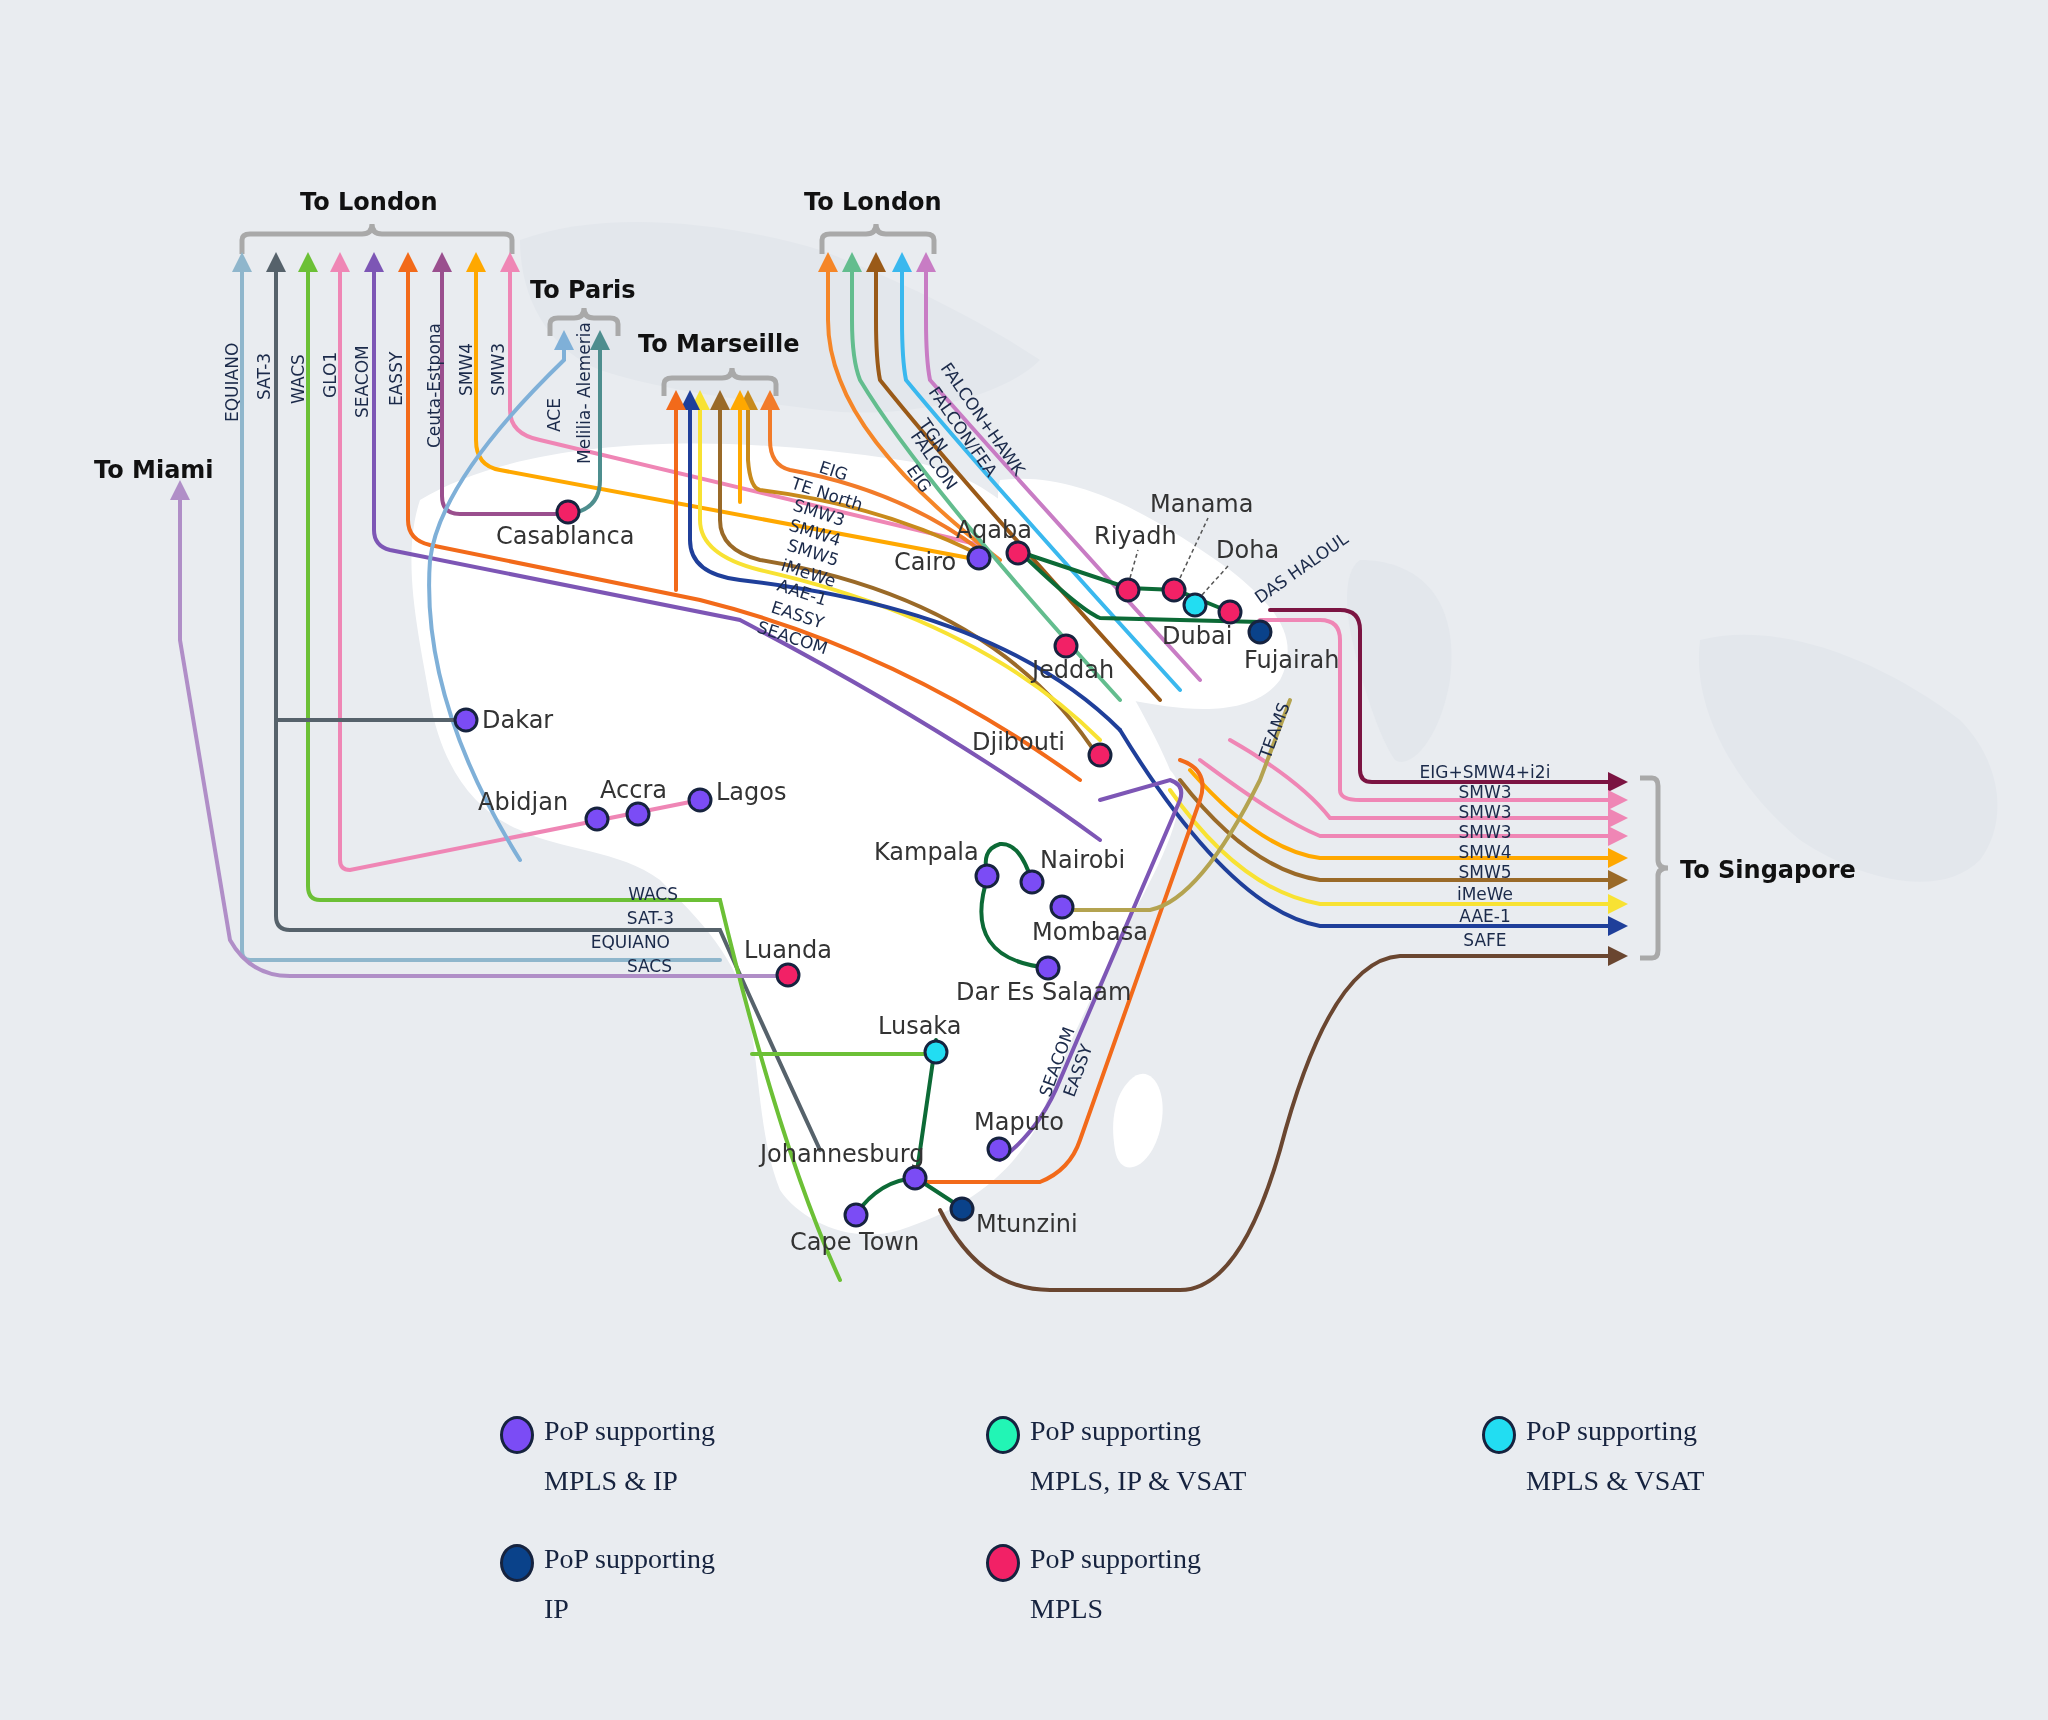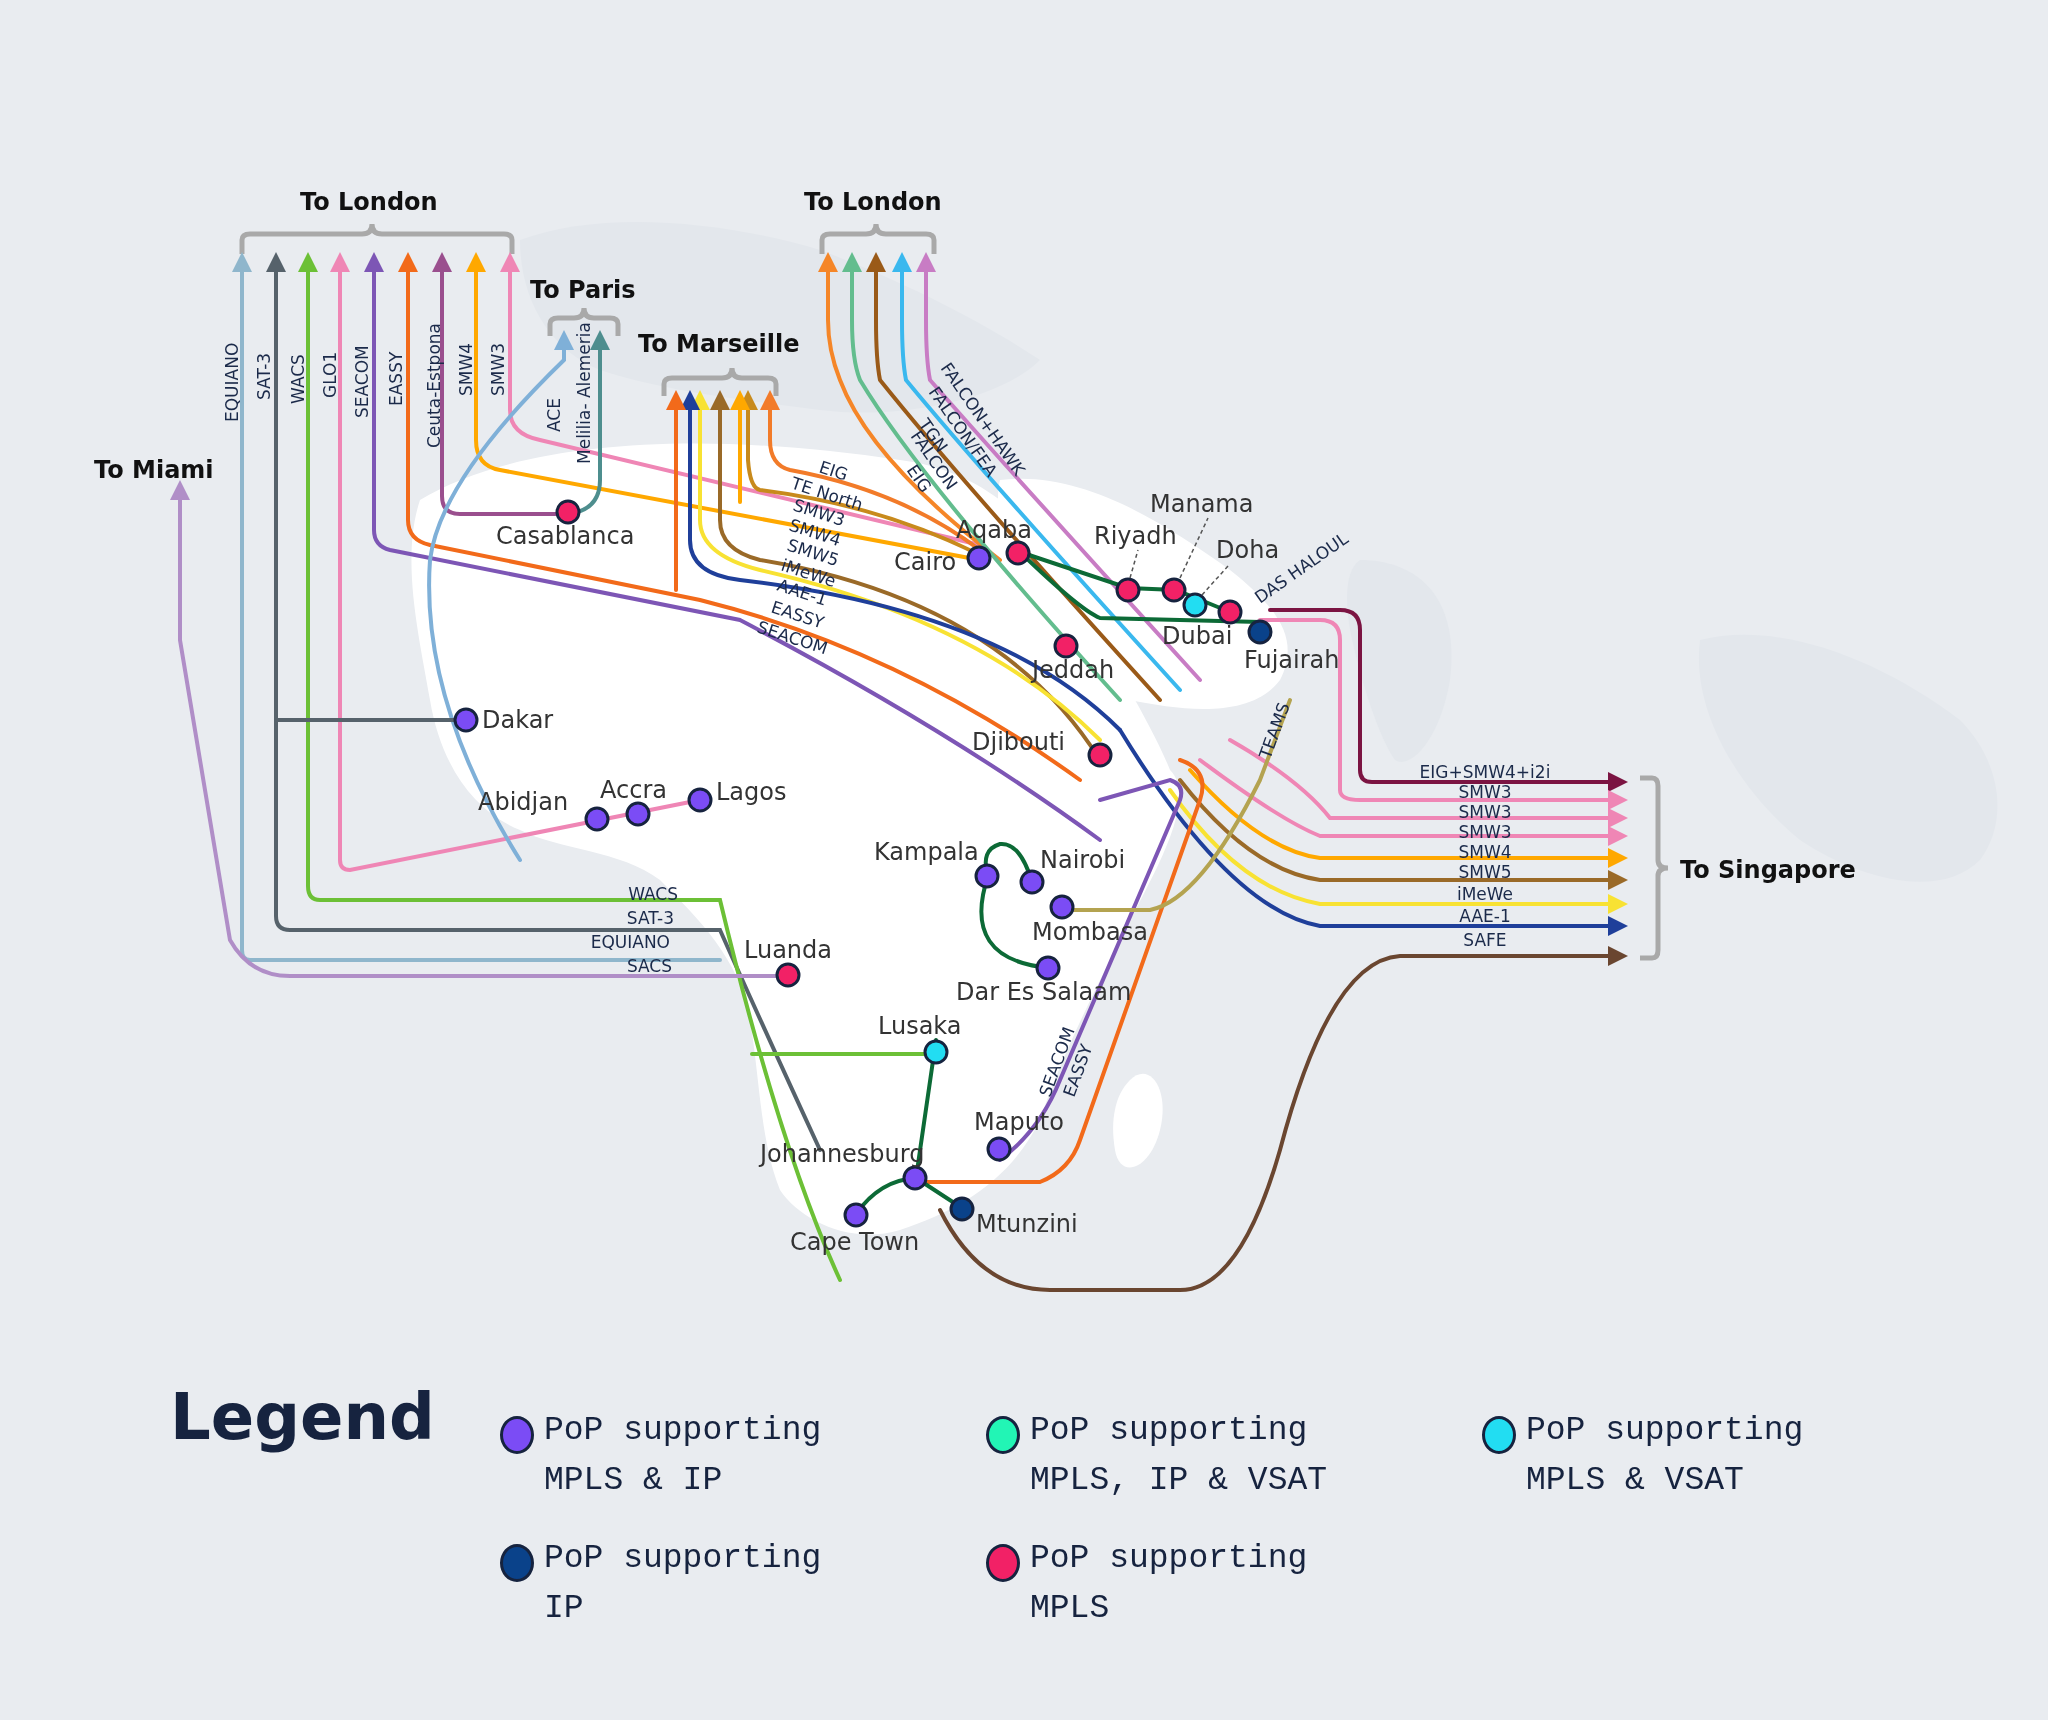--- a/index.html
+++ b/index.html
@@ -23,22 +23,22 @@
     font-family: "DejaVu Sans", sans-serif;
   }
   .legend-item {
     position: absolute; display: flex; align-items: flex-start; gap: 10px;
   }
   .legend-dot {
     width: 34px; height: 38px; border-radius: 50%;
     border: 3px solid #16233f; box-sizing: border-box; margin-top: 10px; flex: 0 0 auto;
   }
   .legend-text {
-    font-size: 33px; line-height: 50px; color: #16233f;
-    font-family: Liberation Mono, monospace; white-space: pre-line;
+    font-size: 28px; line-height: 50px; color: #16233f;
+    font-family: Liberation Serif, serif; white-space: pre-line;
   }
 </style>
 </head>
 <body>
 
 <svg id="map-svg" width="2048" height="1370" viewBox="0 0 2048 1370" xmlns="http://www.w3.org/2000/svg">
   <defs>
     <marker id="ah" viewBox="0 0 10 10" refX="5" refY="5" markerWidth="5" markerHeight="5" orient="auto-start-reverse">
       <path d="M0,0 L10,5 L0,10 z" fill="context-stroke"></path>
     </marker>
@@ -237,21 +237,20 @@
     <text class="lbl city" x="956" y="538">Aqaba</text>
     <text class="lbl city" x="1094" y="544">Riyadh</text>
     <text class="lbl city" x="1150" y="512">Manama</text>
     <text class="lbl city" x="1216" y="558">Doha</text>
     <text class="lbl city" x="1162" y="644">Dubai</text>
     <text class="lbl city" x="1244" y="668">Fujairah</text>
   </g>
 </svg>
 
 <div class="legend">
-  <div class="legend-title">Legend</div>
 
   <div class="legend-item" style="left:330px; top:26px;">
     <span class="legend-dot" style="background:#7b4cf5"></span>
     <span class="legend-text">PoP supporting
 MPLS &amp; IP</span>
   </div>
   <div class="legend-item" style="left:816px; top:26px;">
     <span class="legend-dot" style="background:#22f5b5"></span>
     <span class="legend-text">PoP supporting
 MPLS, IP &amp; VSAT</span>

